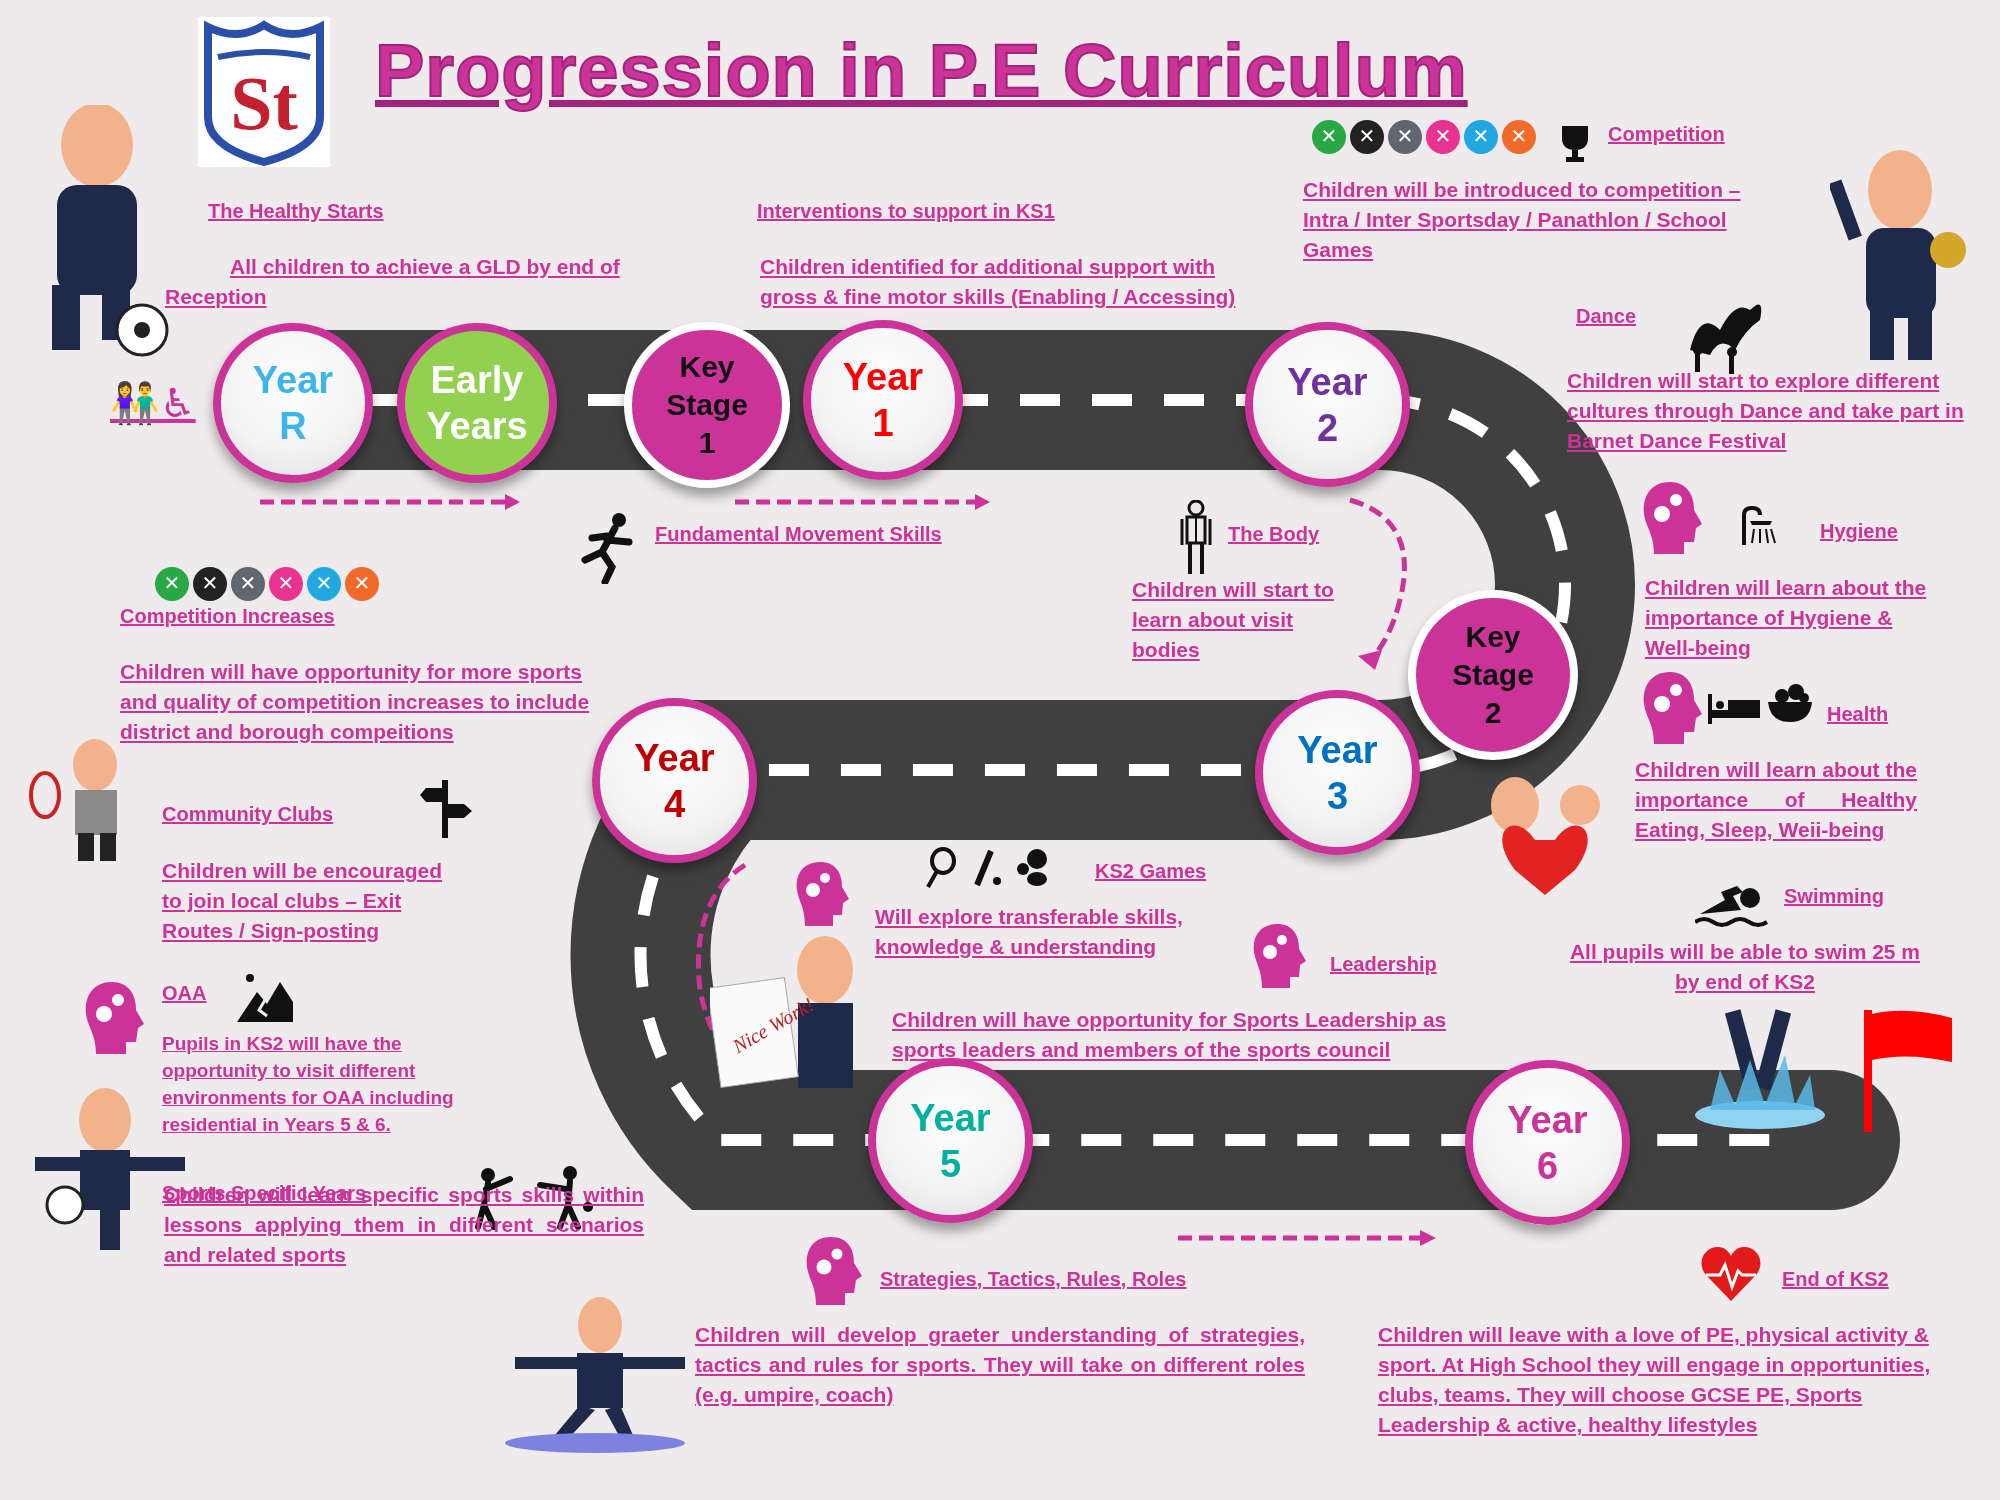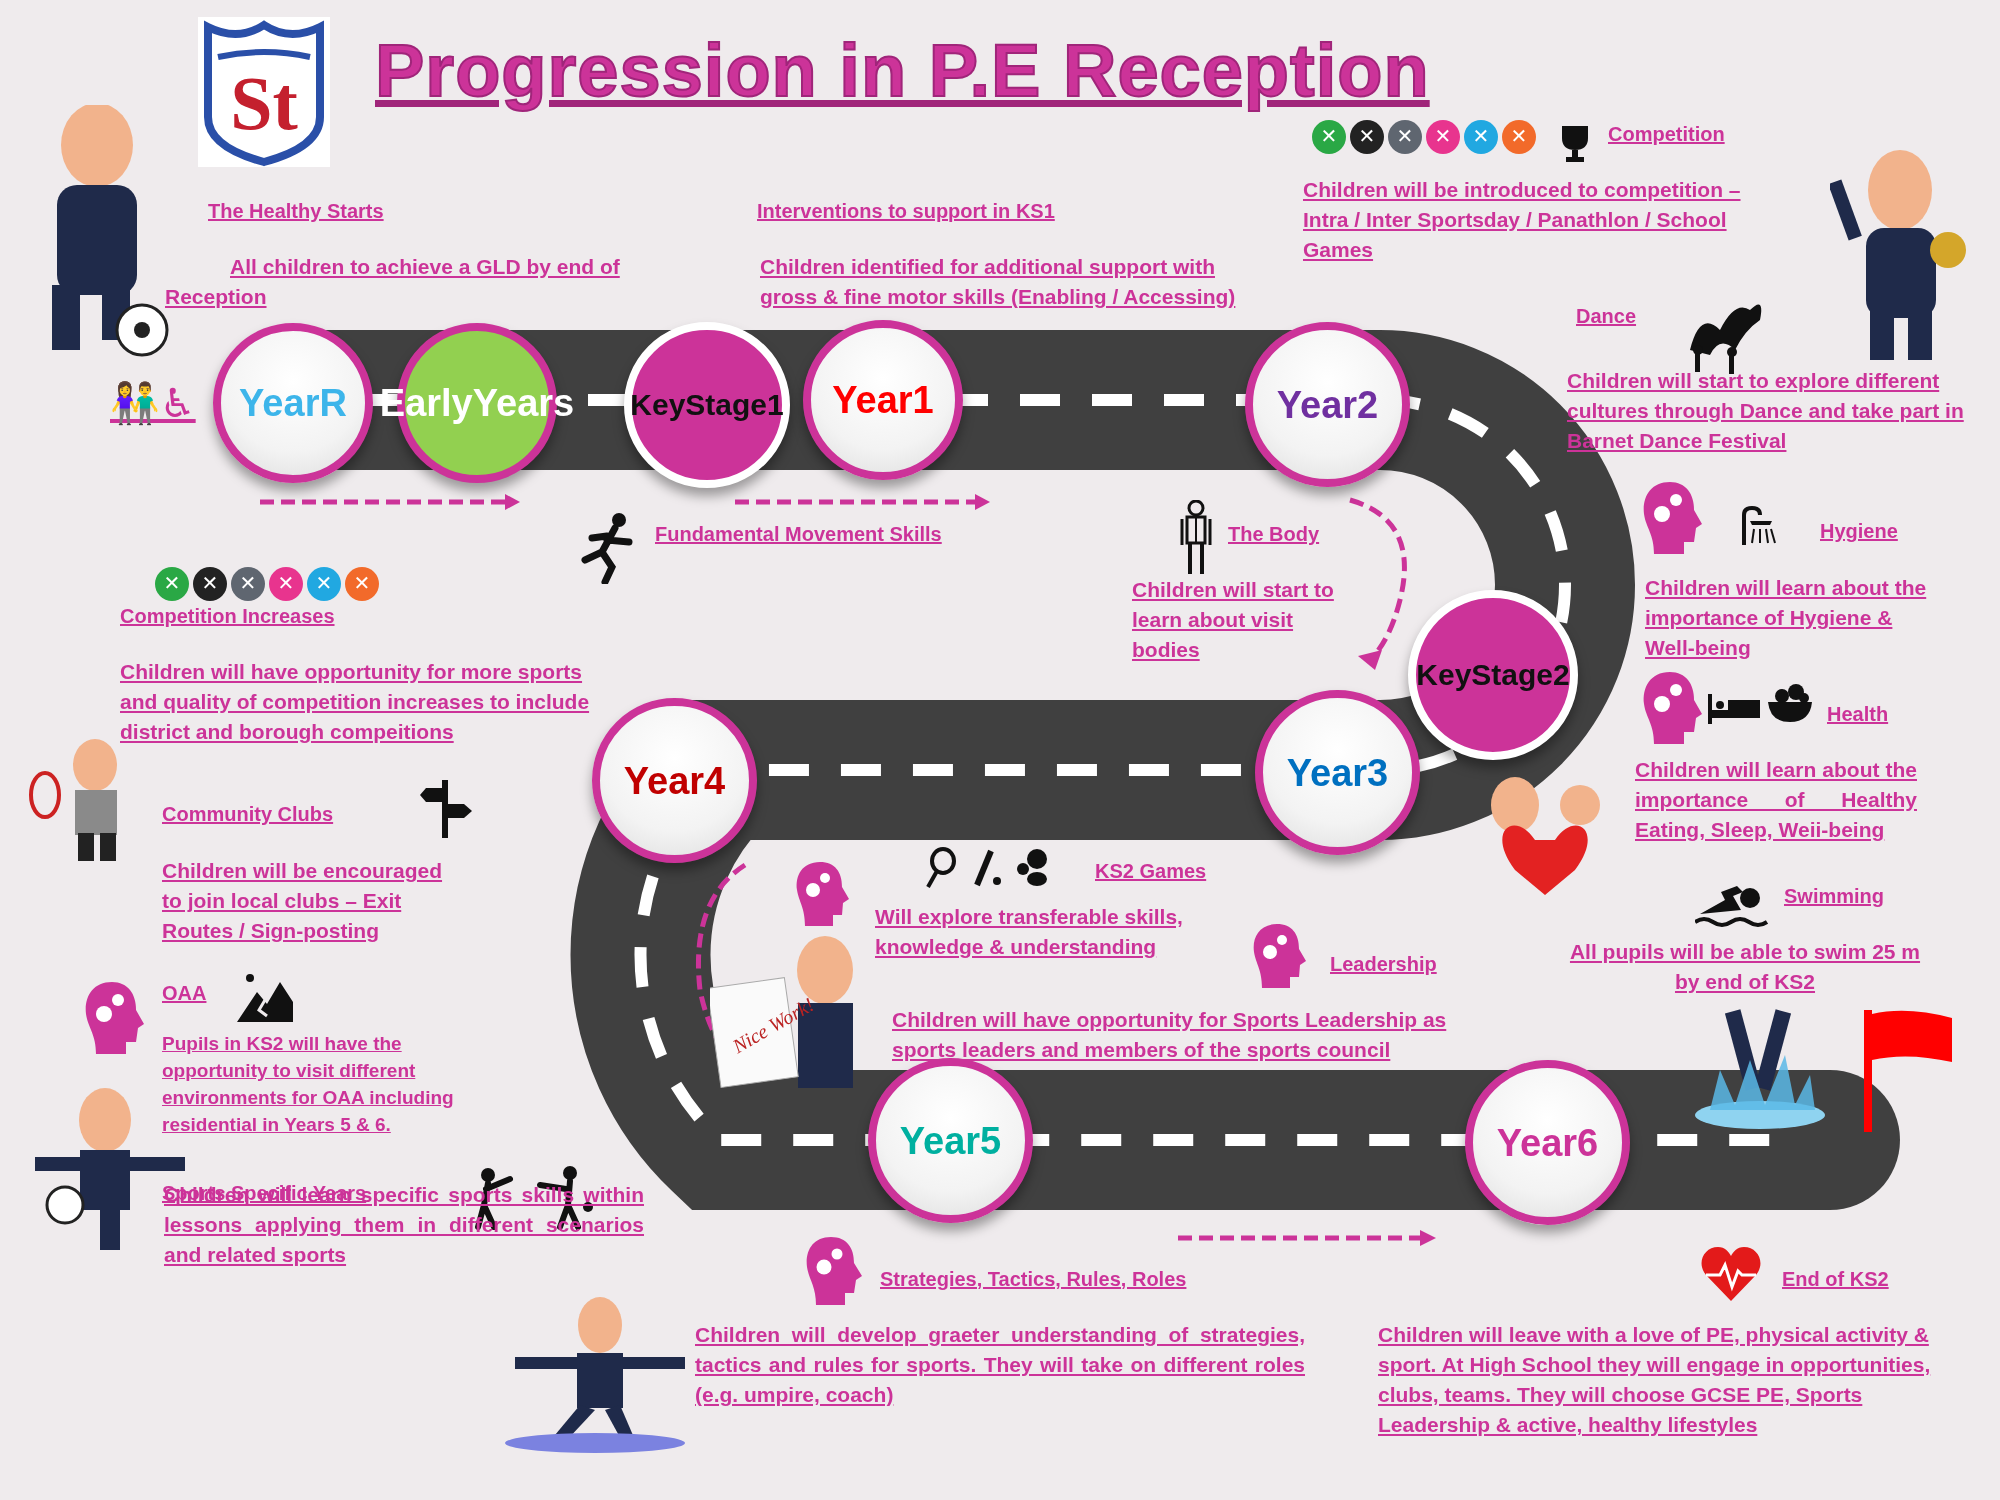--- a/index.html
+++ b/index.html
@@ -10,21 +10,21 @@
            -webkit-text-stroke:2px #a0257a; letter-spacing:1px; white-space:nowrap; }
   .logo { left:198px; top:17px; width:132px; height:150px; background:#fff; }
   .h { font-size:20px; font-weight:bold; color:#cc3399; white-space:nowrap; }
   .p { font-size:21px; font-weight:bold; color:#cc3399; line-height:30px; }
   .just { text-align:justify; }
   svg.road { position:absolute; left:0; top:0; }
   .node { position:absolute; width:160px; height:160px; border-radius:50%;
           border:8px solid #cc3399; box-sizing:border-box;
           background:radial-gradient(circle at 50% 35%, #ffffff 0%, #f3f3f3 60%, #dcdcdc 100%);
           box-shadow:0 8px 12px rgba(0,0,0,0.35);
-          display:flex; align-items:center; justify-content:center;
+          display:flex; flex-direction:column; align-items:center; justify-content:center;
           font-weight:bold; text-align:left; }
   .node .l1 { font-size:38px; line-height:46px; }
   .node .l2 { font-size:38px; line-height:46px; }
   .node.ks { background:#cc3399; border-color:#ffffff; color:#111; }
   .node.ks .l1, .node.ks .l2, .node.ks .l3 { font-size:30px; line-height:38px; }
   .node.green { background:#92d050; color:#fff; }
   .avatar { position:absolute; }
   .icon { position:absolute; }
   .medal { display:inline-block; width:34px; height:34px; border-radius:50%; margin-right:4px;
            position:relative; }
@@ -55,21 +55,21 @@
   </g>
 </svg>
 
 <div class="abs logo">
   <svg width="132" height="150" viewBox="0 0 132 150">
     <path d="M10 10 Q 40 25 66 8 Q 92 25 122 10 L 122 100 Q 122 130 66 145 Q 10 130 10 100 Z" fill="#fff" stroke="#2a4fa8" stroke-width="8"></path>
     <path d="M20 40 Q 66 30 112 40" stroke="#2a4fa8" stroke-width="6" fill="none"></path>
     <text x="66" y="112" text-anchor="middle" font-family="Liberation Serif, serif" font-size="76" font-weight="bold" fill="#c4202e">St</text>
   </svg>
 </div>
-<div class="abs title">Progression in P.E Reception</div>
+<div class="abs title">Progression in P.E Curriculum</div>
 
 <svg class="avatar" style="left:12px;top:105px" width="160" height="255">
   <ellipse cx="85" cy="40" rx="36" ry="42" fill="#f2b38c"></ellipse>
   <rect x="45" y="80" width="80" height="110" rx="20" fill="#1f2a4a"></rect>
   <rect x="40" y="180" width="28" height="65" fill="#1f2a4a"></rect>
     <rect x="90" y="180" width="28" height="55" fill="#1f2a4a"></rect>
   <circle cx="130" cy="225" r="25" fill="#fff" stroke="#222" stroke-width="3"></circle>
   <circle cx="130" cy="225" r="8" fill="#222"></circle>
 </svg>
 <svg class="avatar" style="left:1830px;top:150px" width="140" height="215">

